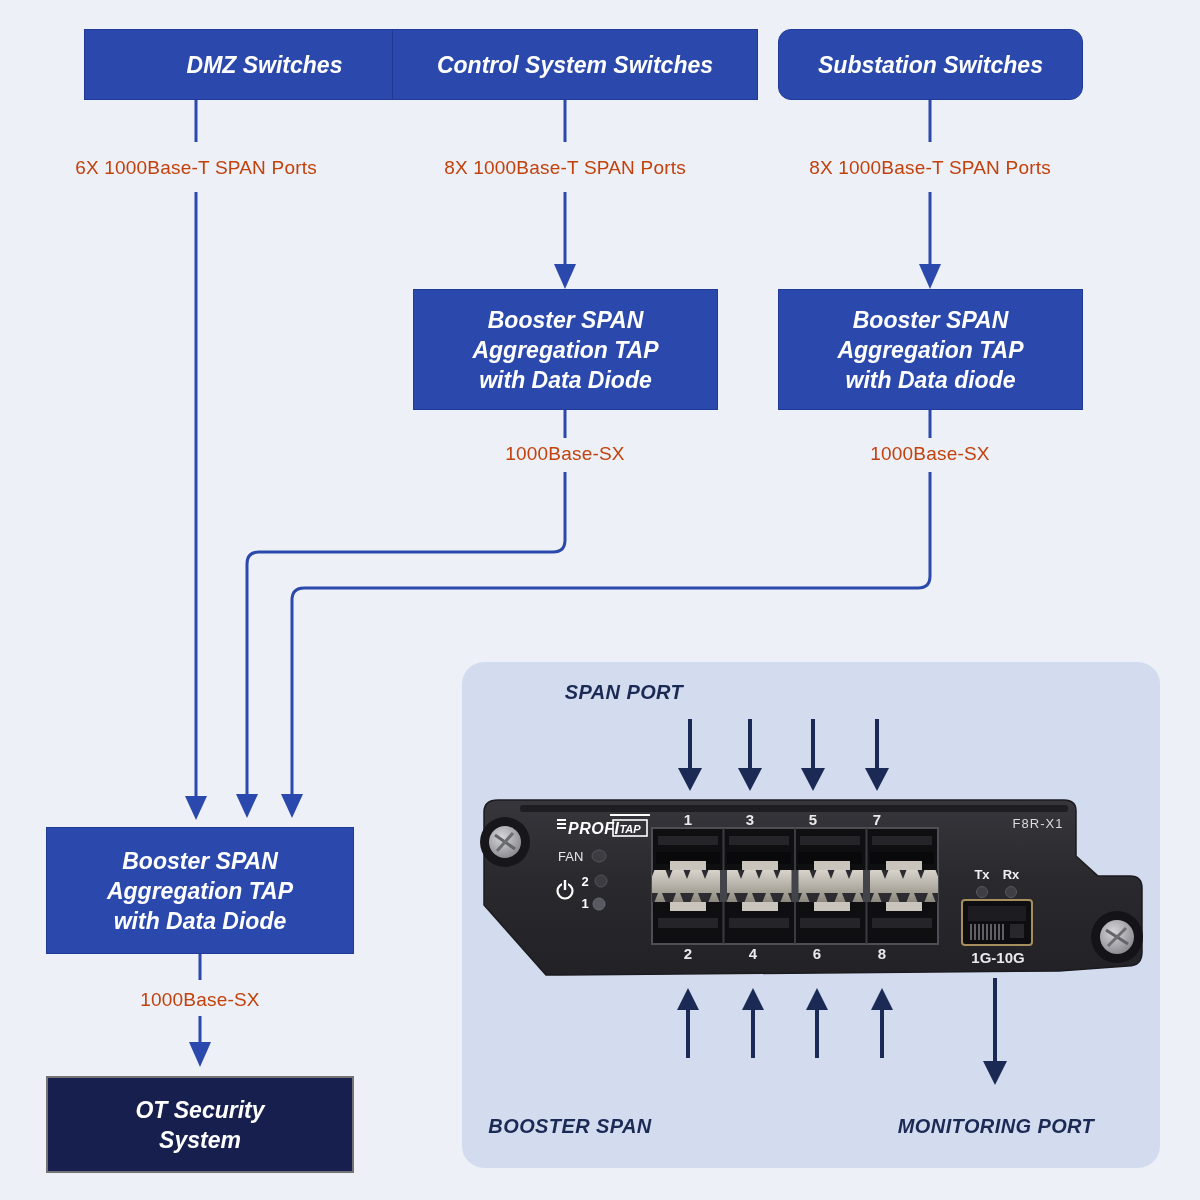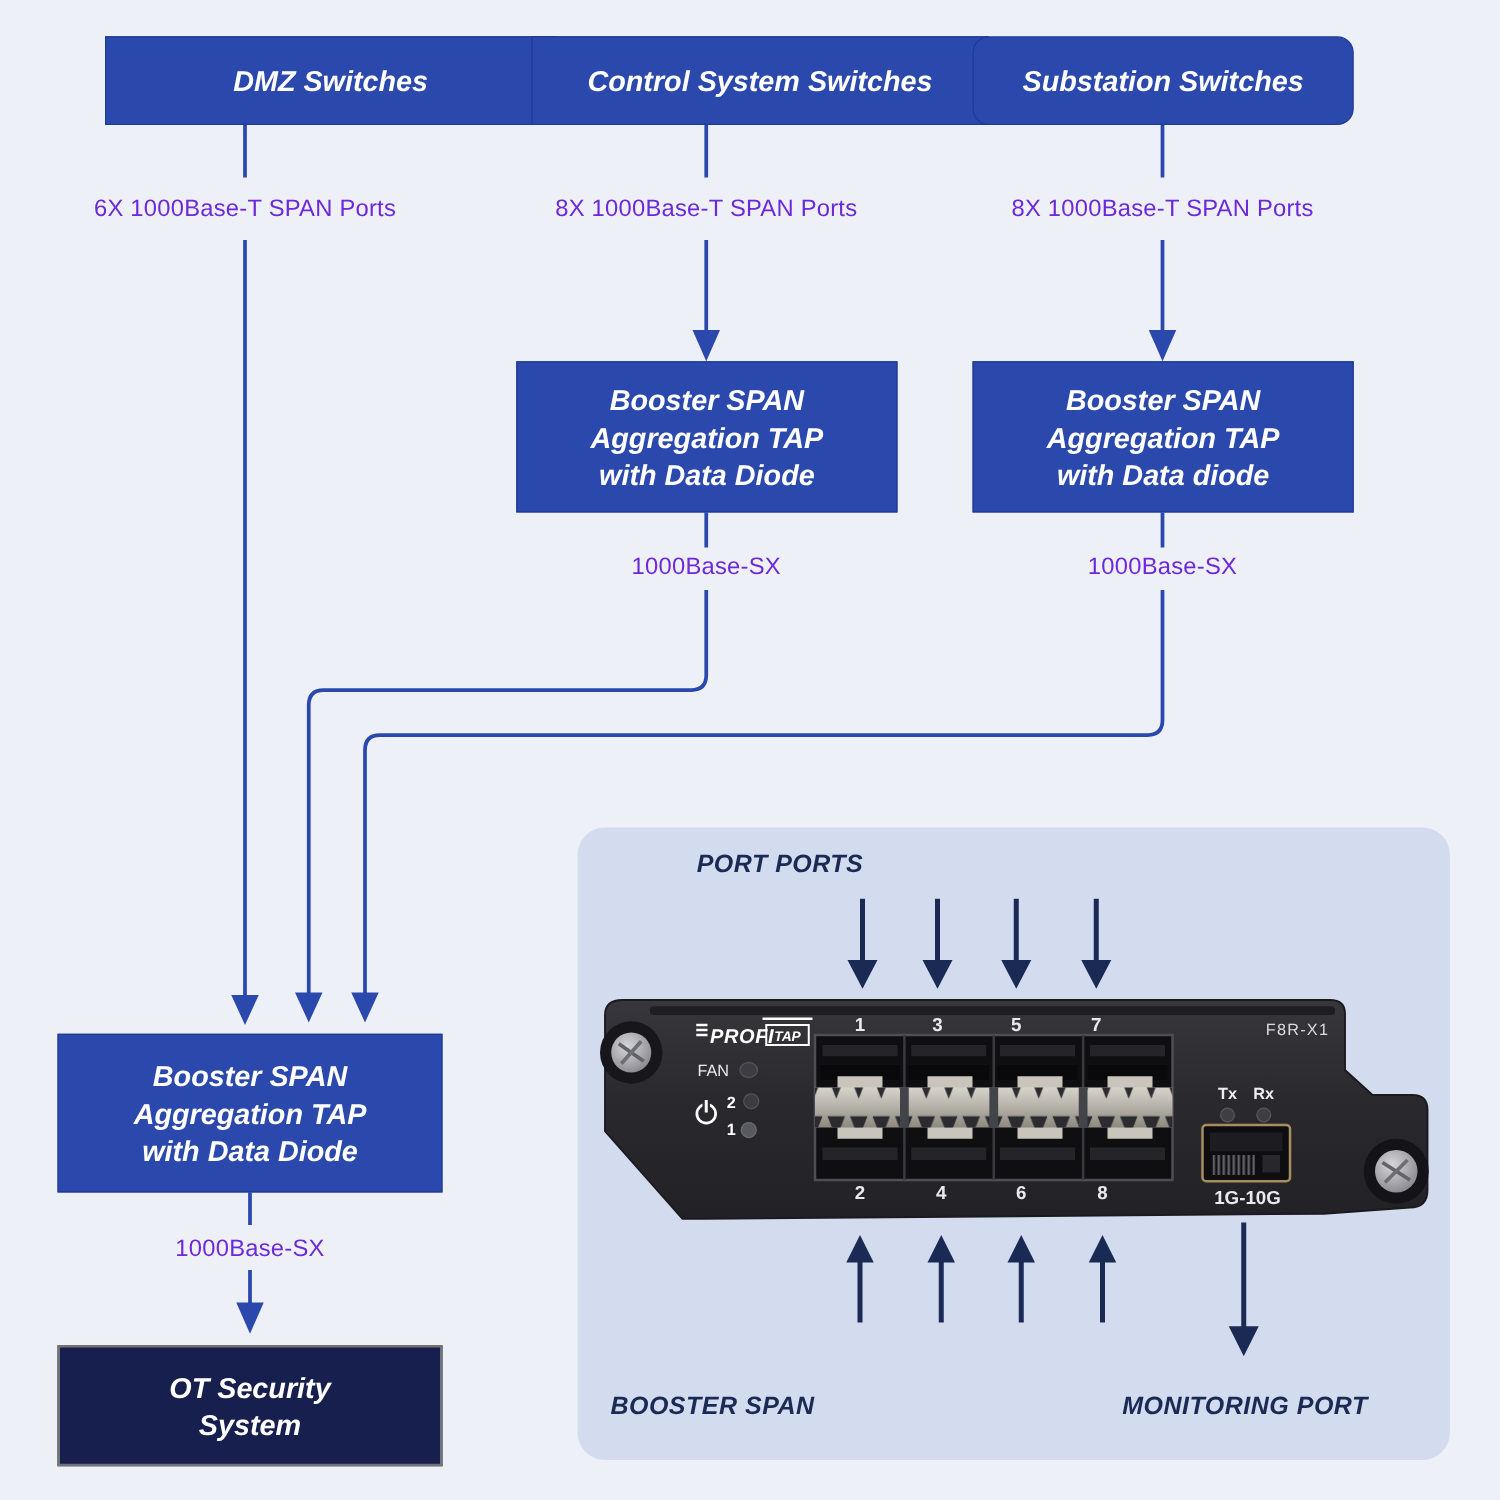--- a/index.html
+++ b/index.html
@@ -11,21 +11,21 @@
   .node{
     position:absolute;z-index:2;display:flex;flex-direction:column;
     align-items:center;justify-content:center;text-align:center;
     background:#2b49ac;border:1px solid #1f3b97;color:#ffffff;
     font-weight:bold;font-style:italic;font-size:23px;line-height:30px;
     box-sizing:border-box;
   }
   .node.navy{background:#161f4d;border:2px solid #737373;}
   .wire-label{
     position:absolute;z-index:2;transform:translate(-50%,-50%);
-    color:#6d28d9;font-size:19px;font-weight:normal;white-space:nowrap;
+    color:#c2410c;font-size:19px;font-weight:normal;white-space:nowrap;
     letter-spacing:.2px;
   }
   .panel{
     position:absolute;z-index:0;left:462px;top:662px;width:698px;height:506px;
     background:#d3dcef;border-radius:22px;
   }
   .panel-label{
     position:absolute;z-index:2;transform:translate(-50%,-50%);
     color:#1b2a54;font-weight:bold;font-style:italic;font-size:20px;
     letter-spacing:.4px;white-space:nowrap;
@@ -64,21 +64,21 @@
       <polygon points="185,796 207,796 196,820"></polygon>
       <polygon points="236,794 258,794 247,818"></polygon>
       <polygon points="281,794 303,794 292,818"></polygon>
       <polygon points="189,1042 211,1042 200,1067"></polygon>
     </g>
   </svg>
 
   <div class="node" style="left:44px;top:29px;width:361px;height:71px;margin-left:40px;">
     <span>DMZ Switches</span>
   </div>
-  <div class="node" style="left:425px;top:29px;width:366px;height:71px;">
+  <div class="node" style="left:392px;top:29px;width:366px;height:71px;">
     <span>Control System Switches</span>
   </div>
   <div class="node" style="left:778px;top:29px;width:305px;height:71px;border-radius:13px;">
     <span>Substation Switches</span>
   </div>
 
   <div class="node" style="left:413px;top:289px;width:305px;height:121px;">
     <span>Booster SPAN</span>
     <span>Aggregation TAP</span>
     <span>with Data Diode</span>
@@ -99,21 +99,21 @@
   </div>
 
   <div class="wire-label" style="left:196px;top:168px;">6X 1000Base-T SPAN Ports</div>
   <div class="wire-label" style="left:565px;top:168px;">8X 1000Base-T SPAN Ports</div>
   <div class="wire-label" style="left:930px;top:168px;">8X 1000Base-T SPAN Ports</div>
   <div class="wire-label" style="left:565px;top:454px;">1000Base-SX</div>
   <div class="wire-label" style="left:930px;top:454px;">1000Base-SX</div>
   <div class="wire-label" style="left:200px;top:1000px;">1000Base-SX</div>
 
   <div class="panel">
-    <div class="panel-label" style="left:162px;top:30px;">PORT PORTS</div>
+    <div class="panel-label" style="left:162px;top:30px;">SPAN PORT</div>
     <div class="panel-label" style="left:108px;top:464px;">BOOSTER SPAN</div>
     <div class="panel-label" style="left:534px;top:464px;text-align:right;">MONITORING PORT</div>
 
     <svg class="device-svg" width="698" height="506" viewBox="0 0 698 506">
       <defs>
         <linearGradient id="plateGrad" x1="0" y1="0" x2="0" y2="1">
           <stop offset="0" stop-color="#36363c"></stop>
           <stop offset="0.45" stop-color="#2a2a2e"></stop>
           <stop offset="1" stop-color="#222226"></stop>
         </linearGradient>

